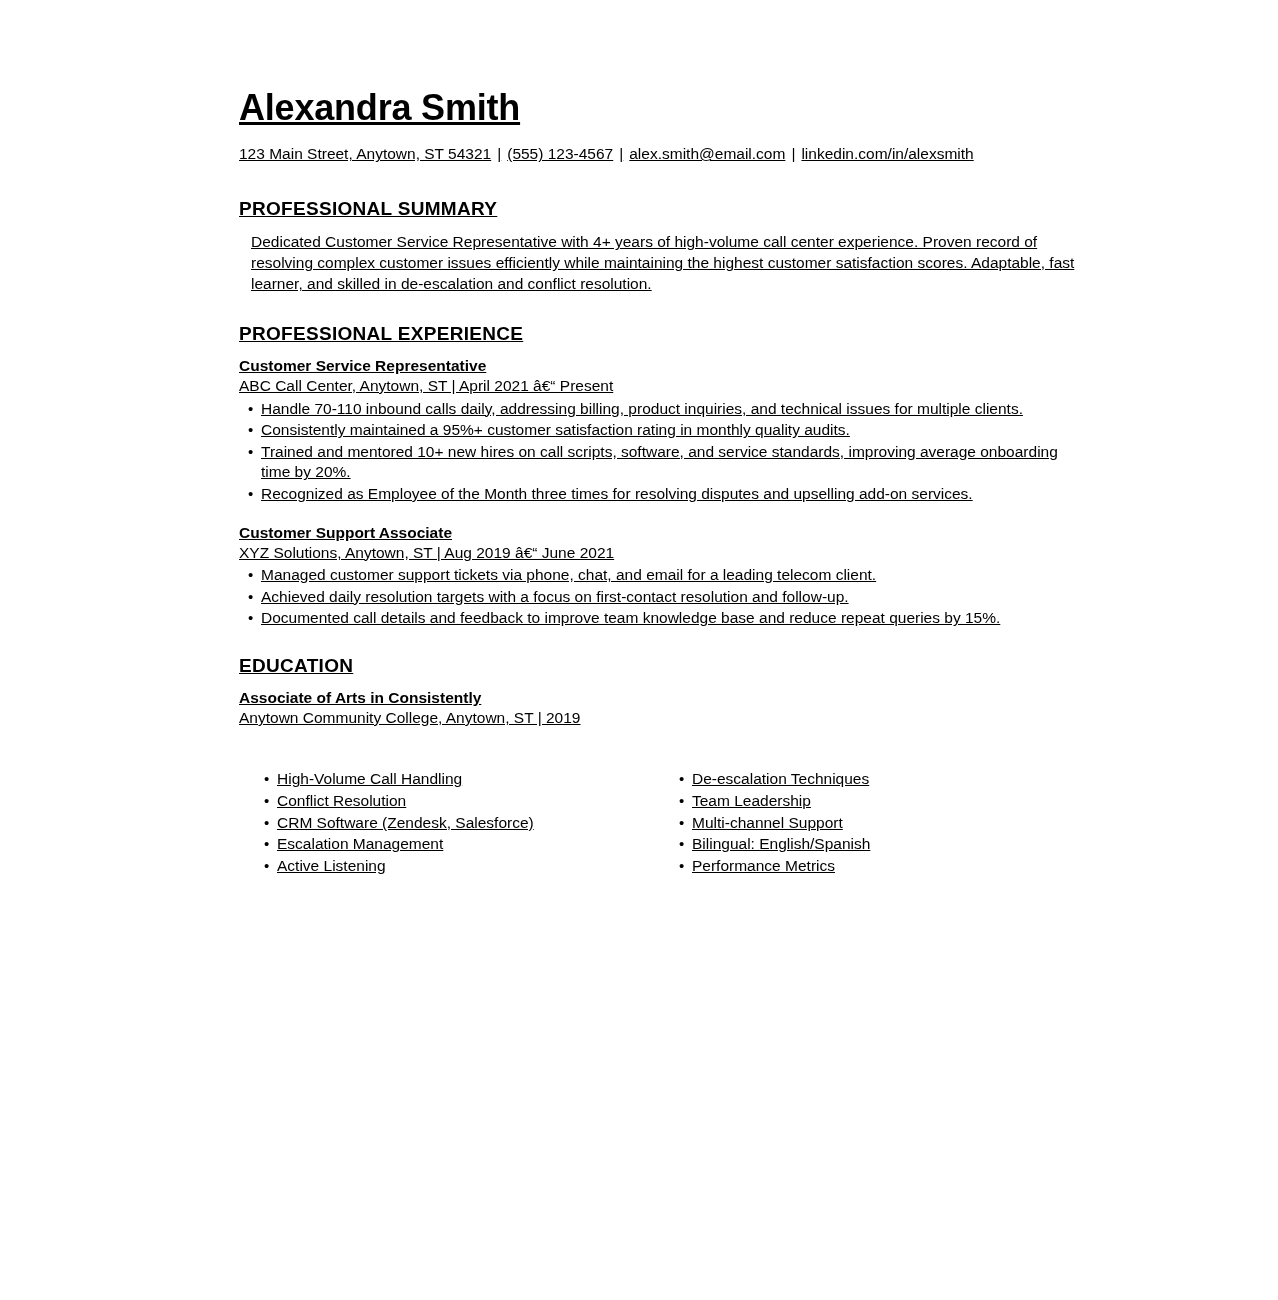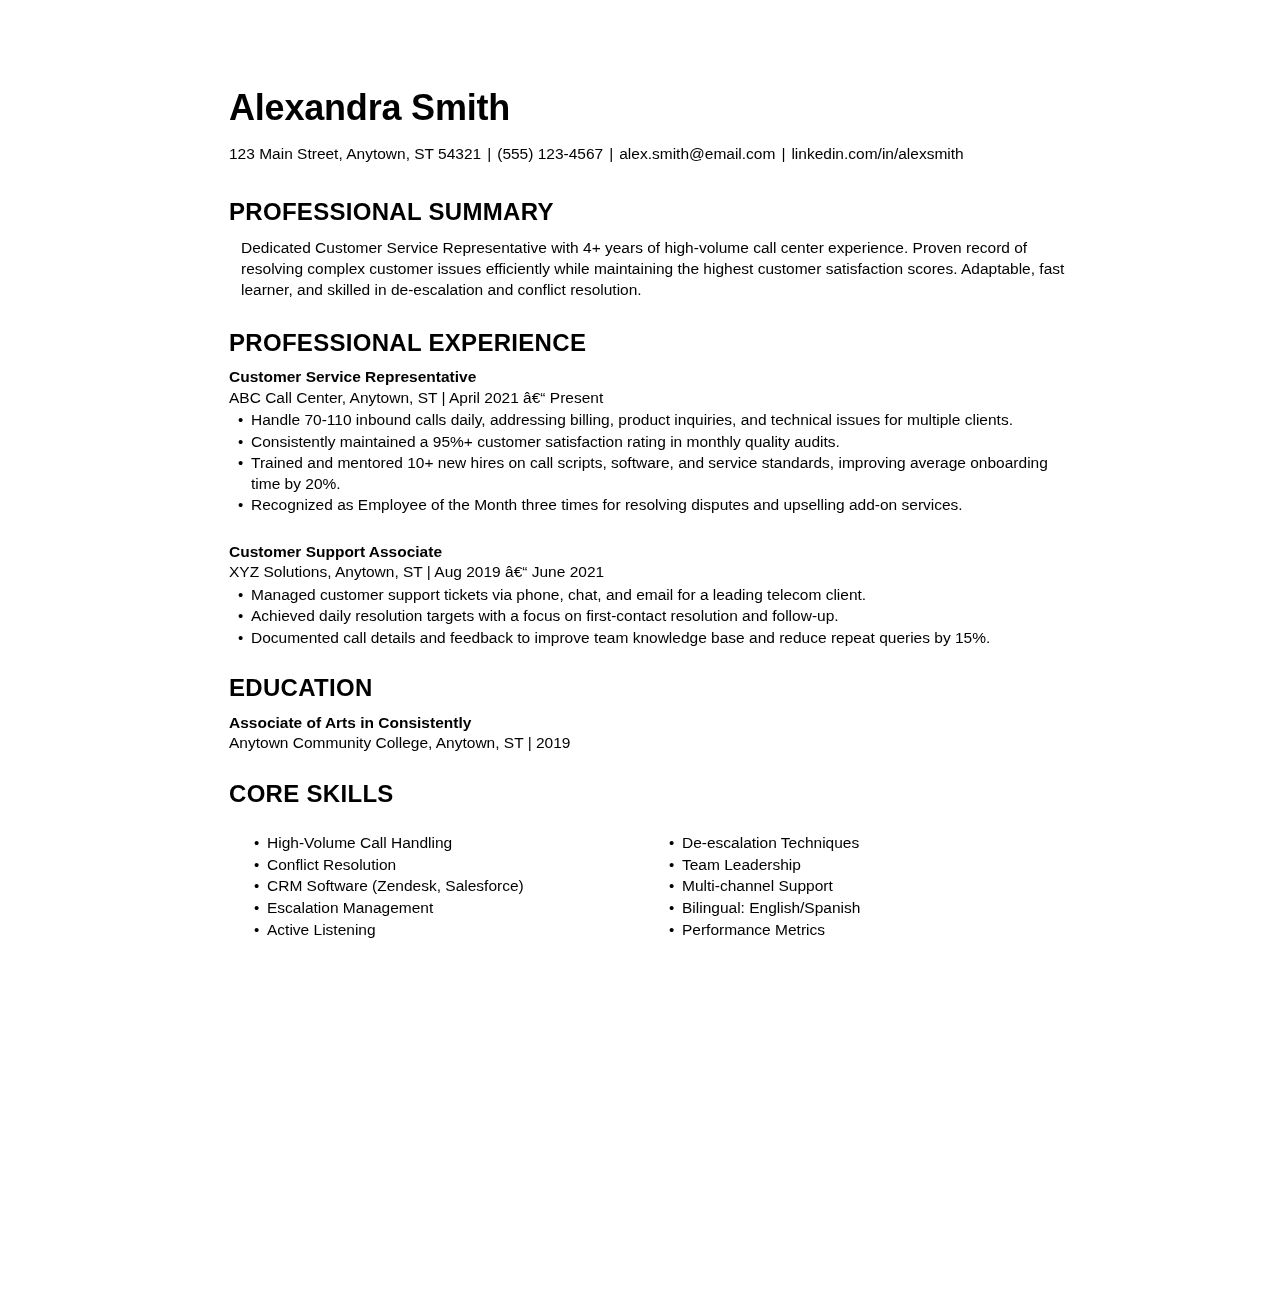--- a/index.html
+++ b/index.html
@@ -8,21 +8,22 @@
     background: #ffffff;
   }
   body {
     width: 1278px;
     height: 1300px;
     font-family: "Liberation Sans", sans-serif;
     color: #000000;
     -webkit-font-smoothing: antialiased;
   }
   .page {
-    padding: 88px 0 0 2px;
+    padding: 88px 0 0 12px;
+    text-decoration: underline;
   }
   .inner {
     margin-left: 227px;
     width: 830px;
   }
 
   
   .name {
     font-size: 36px;
     font-weight: bold;
@@ -36,42 +37,42 @@
     line-height: 1.3;
     margin: 0 0 34px 0;
     white-space: nowrap;
   }
   .sep {
     padding: 0 6px;
   }
 
   
   .section-title {
-    font-size: 24px;
+    font-size: 19px;
     font-weight: bold;
     letter-spacing: 0.3px;
     margin: 0 0 11px 0;
     line-height: 1.15;
   }
   .section {
     margin-bottom: 28px;
   }
   .section.exp { margin-bottom: 26px; }
   .section.edu { margin-bottom: 26px; }
 
   
   .summary {
     font-size: 15.5px;
     line-height: 1.35;
     margin: 12px;
     width: 828px;
   }
 
   
-  .job { margin-bottom: 26px; }
+  .job { margin-bottom: 18px; }
   .job:last-child { margin-bottom: 0; }
   .job-title {
     font-size: 15.5px;
     font-weight: bold;
     line-height: 1.3;
     margin: 0;
   }
   .job-meta {
     font-size: 15.5px;
     line-height: 1.32;
@@ -188,21 +189,20 @@
 
     <div class="section edu">
       <h2 class="section-title">EDUCATION</h2>
       <div>
         <div class="edu-degree">Associate of Arts in Consistently</div>
         <div class="edu-meta">Anytown Community College, Anytown, ST  |  2019</div>
       </div>
     </div>
 
     <div class="section">
-      <h2 class="section-title">CORE SKILLS</h2>
       <div class="skills-wrap">
         <div class="skills-col">
           <ul>
             <li>High-Volume Call Handling</li>
             <li>Conflict Resolution</li>
             <li>CRM Software (Zendesk, Salesforce)</li>
             <li>Escalation Management</li>
             <li>Active Listening</li>
           </ul>
         </div>

